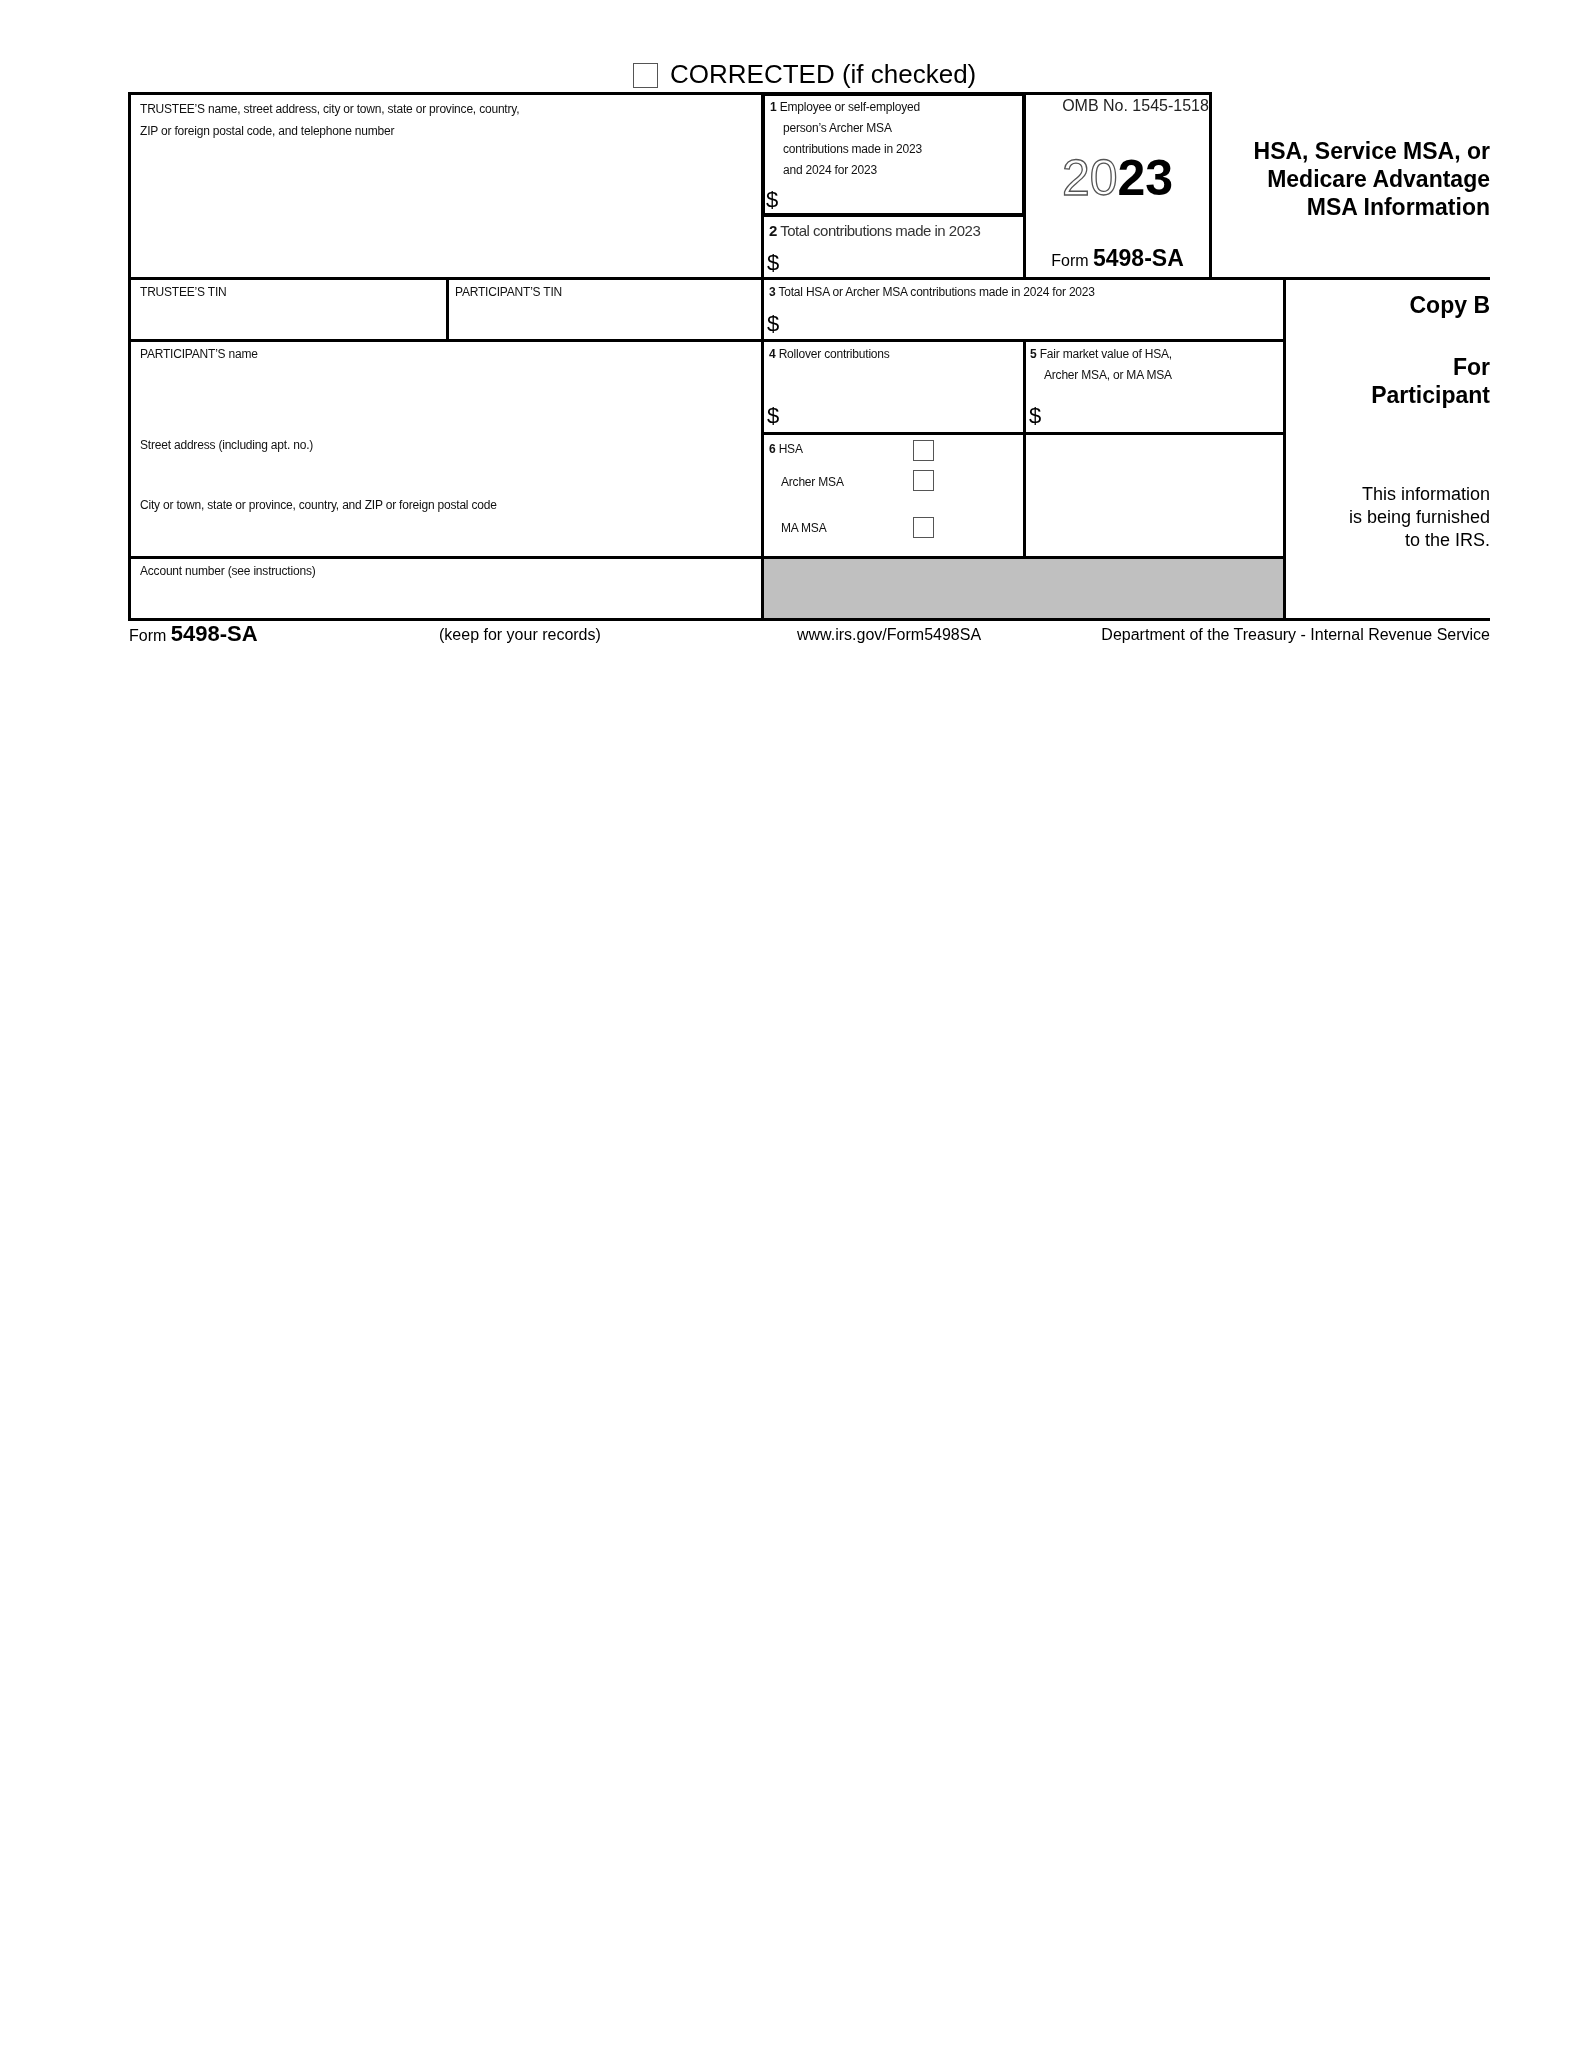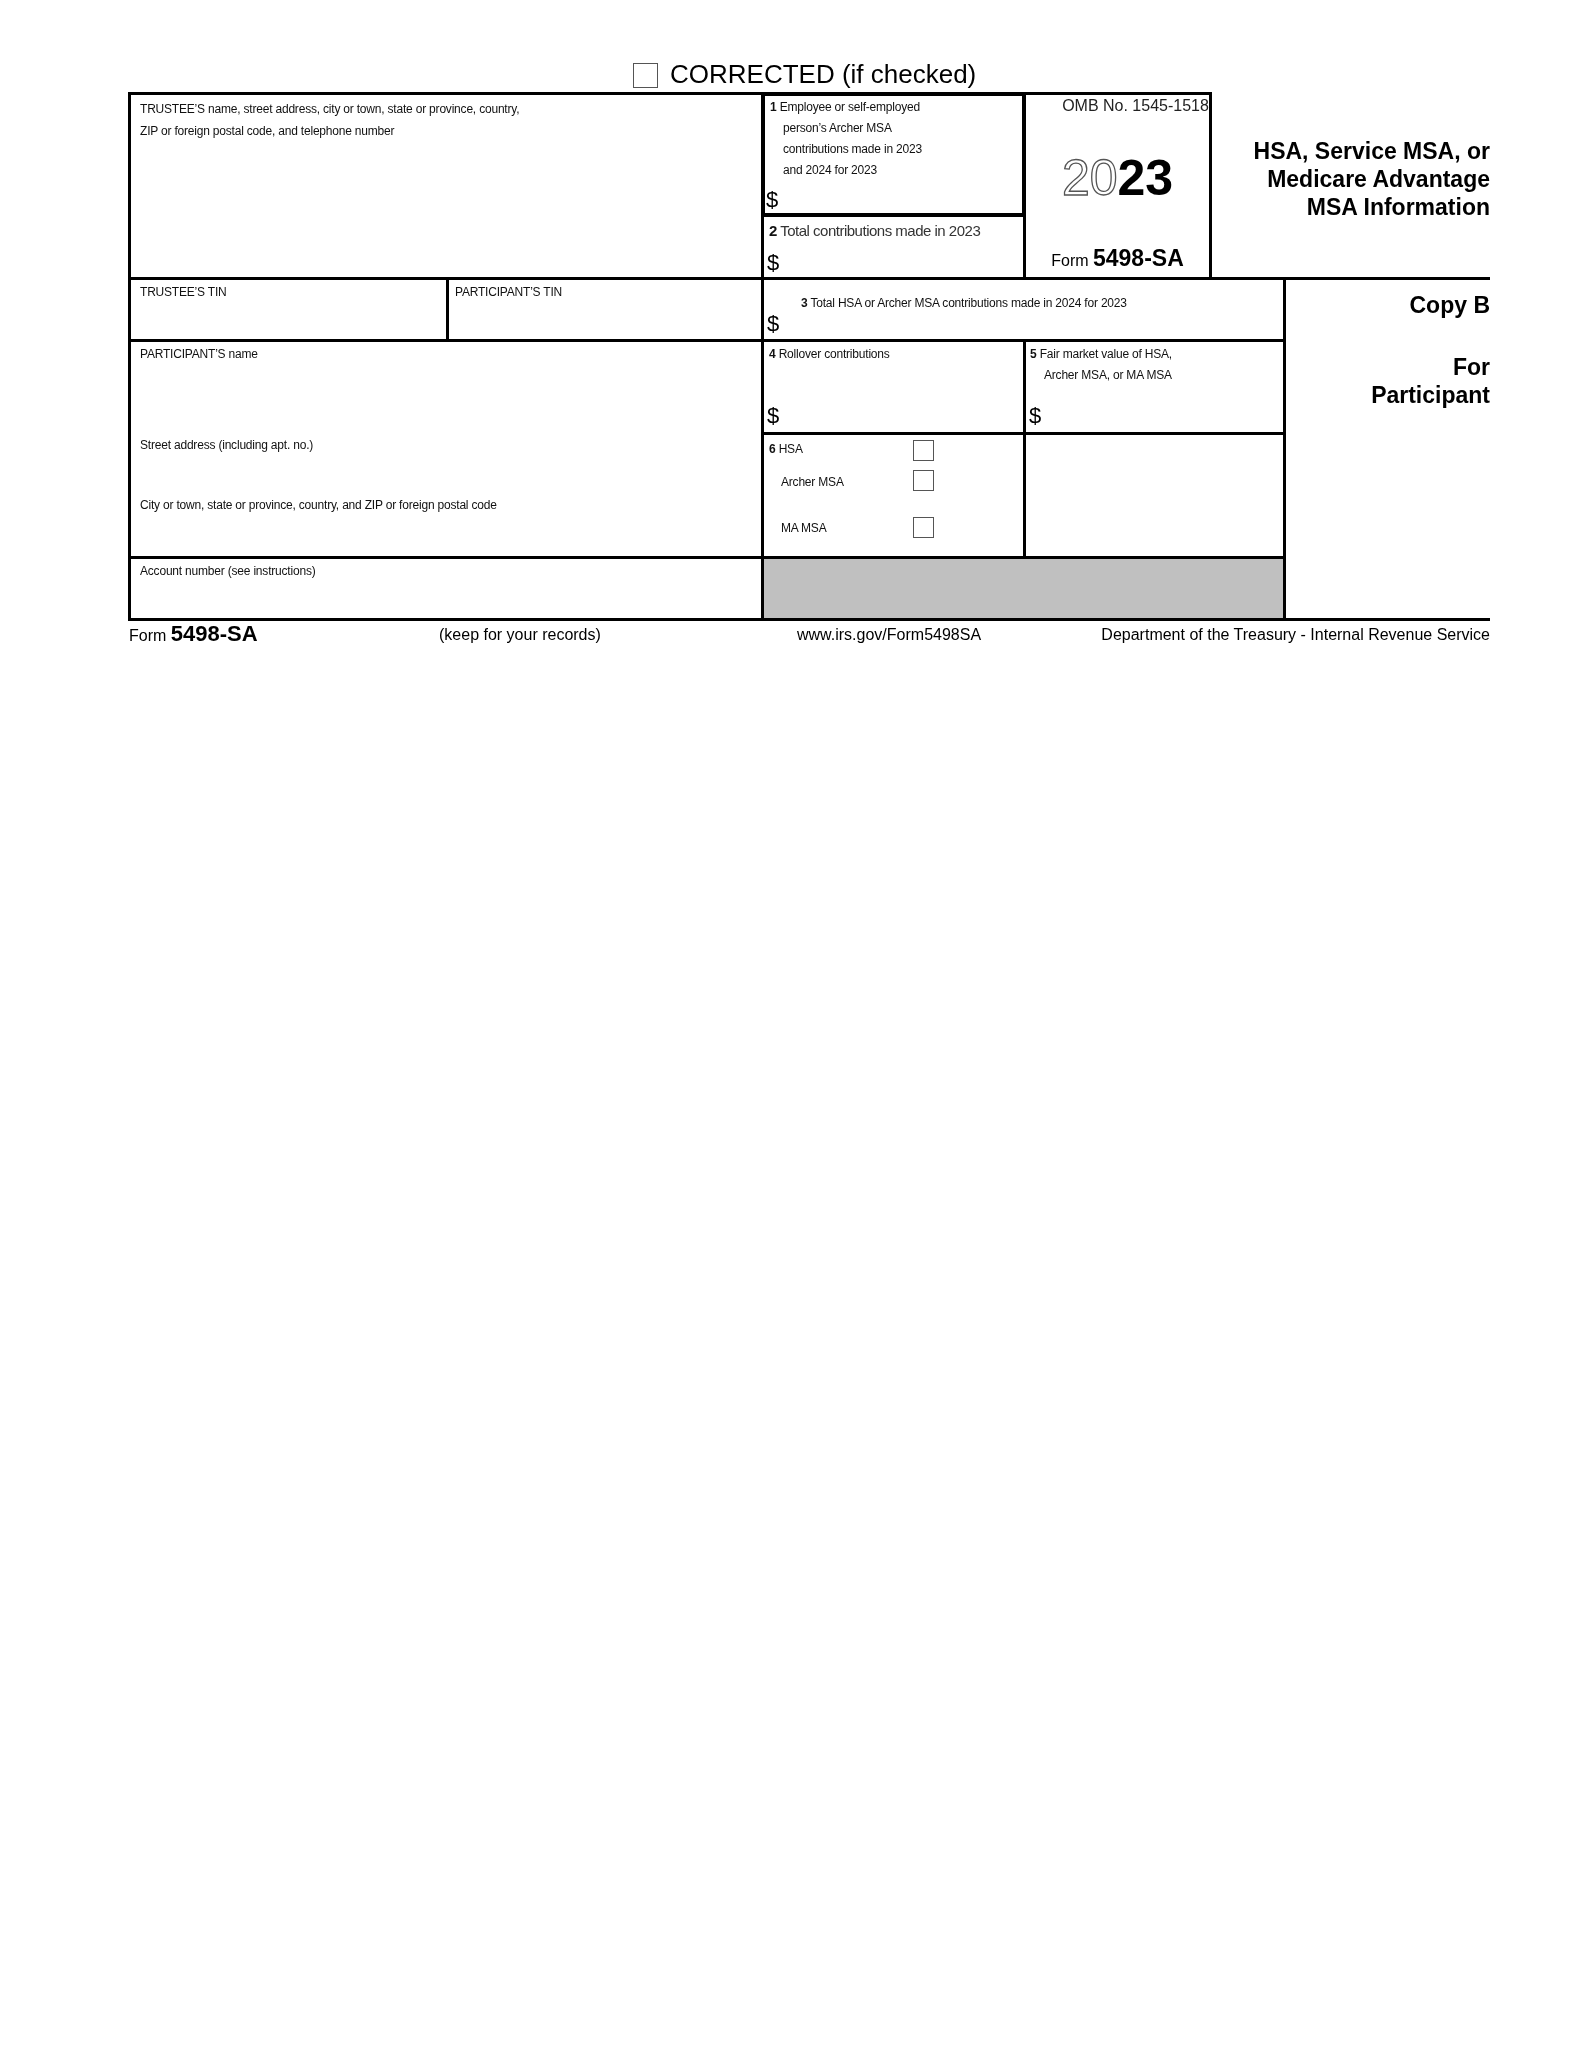--- a/index.html
+++ b/index.html
@@ -88,32 +88,37 @@
   <div>MSA Information</div>
 </div>
 
 <div class="cell" style="left:131px; top:280px; width:350px; height:59px;">
   <div class="lbl" style="left:9px; top:2px;">TRUSTEE’S TIN</div>
 </div>
 <div class="cell" style="left:449px; top:280px; width:312px; height:59px;">
   <div class="lbl" style="left:6px; top:2px;">PARTICIPANT’S TIN</div>
 </div>
 <div class="cell" style="left:764px; top:280px; width:519px; height:59px;">
-  <div class="lbl" style="left:5px; top:13px;margin-left:32px;">
+  <div class="lbl" style="left:5px; top:2px;">
     <b>3</b>
     <span>Total HSA or Archer MSA contributions made in 2024 for 2023</span>
   </div>
   <div class="dollar" style="left:3px; top:33px;">$</div>
 </div>
 
 <div class="cell" style="left:1286px; top:280px; width:204px; height:312px;">
   <div class="title-r" style="left:0; top:11px; width:204px;">Copy B</div>
   <div class="title-r" style="left:0; top:73px; width:204px;">
     <div>For</div>
     <div>Participant</div>
+  </div>
+  <div class="note-r" style="left:0; top:203px; width:204px;">
+    <div>This information</div>
+    <div>is being furnished</div>
+    <div>to the IRS.</div>
   </div>
 </div>
 
 <div class="cell" style="left:131px; top:342px; width:630px; height:90px;">
   <div class="lbl" style="left:9px; top:2px;">PARTICIPANT’S name</div>
 </div>
 <div class="cell" style="left:131px; top:432px; width:630px; height:60px;">
   <div class="lbl" style="left:9px; top:3px;">Street address (including apt. no.)</div>
 </div>
 <div class="cell" style="left:131px; top:492px; width:630px; height:64px;">

